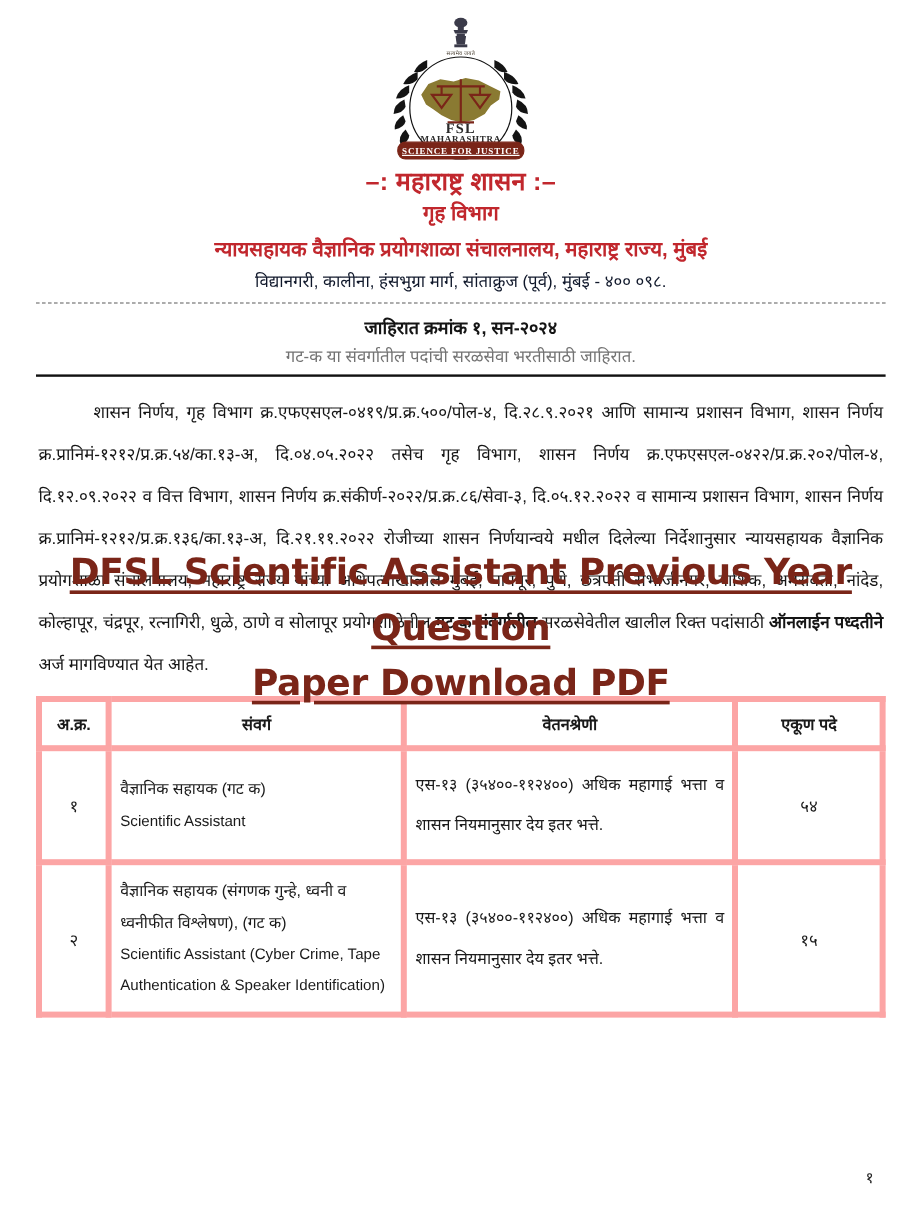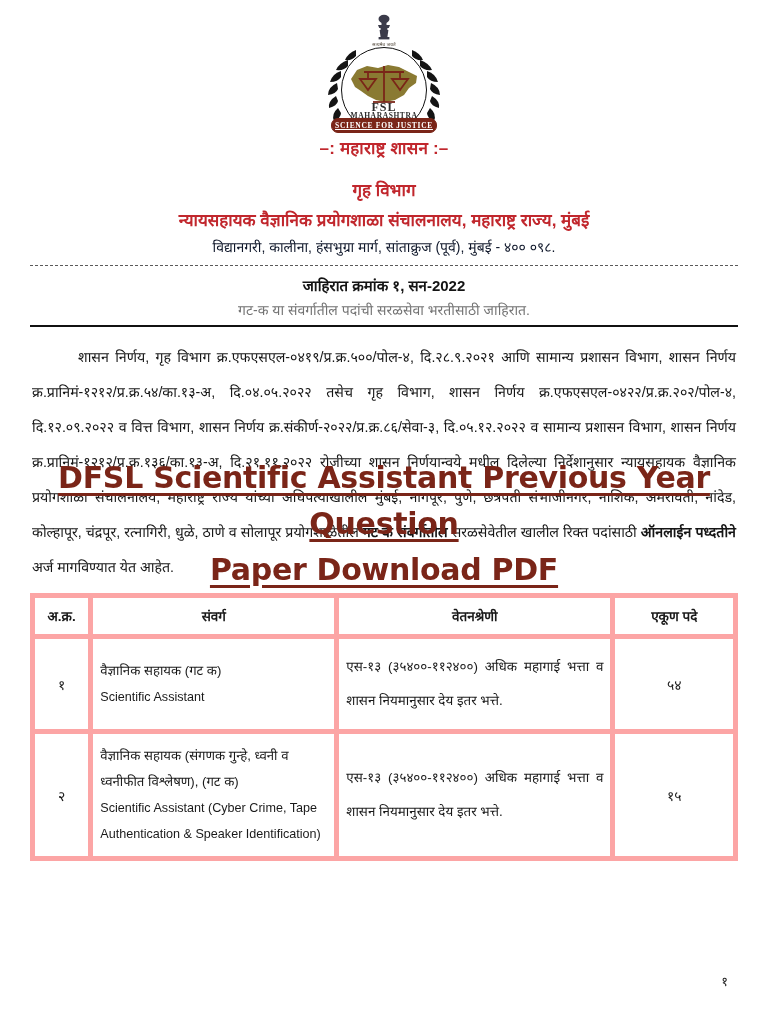--- a/index.html
+++ b/index.html
@@ -58,22 +58,22 @@
   .emblem .motto{
     position:absolute;left:50%;top:104px;transform:translateX(-50%);
     width:104px;height:13px;border:1px solid #7a2518;border-radius:7px;
     background:#7a2518;color:#fff;font-family:"Liberation Serif",serif;
     font-weight:bold;font-size:7.5px;letter-spacing:.7px;
     display:flex;align-items:center;justify-content:center;white-space:nowrap;text-decoration:underline;
   }
 
   
   .hdr{text-align:center;color:#c1272d;}
-  .hdr .l1{font-size:17px;font-weight:bold;letter-spacing:.2px;margin-top:2px;}
-  .hdr .l2{font-size:17px;font-weight:bold;margin-top:19px;}
+  .hdr .l1{font-size:21px;font-weight:bold;letter-spacing:.2px;margin-top:2px;}
+  .hdr .l2{font-size:17px;font-weight:bold;margin-top:1px;}
   .hdr .l3{font-size:17px;font-weight:bold;margin-top:7px;}
   .hdr .l4{font-size:14px;font-weight:normal;color:#0f172a;margin-top:6px;}
 
   .dashed{
     margin:9px 2px 0 2px;height:0;
     border-top:1.6px dashed #5a5a5a;
   }
 
   .adv{text-align:center;margin-top:9px;}
   .adv .t1{font-size:15px;font-weight:bold;color:#141414;}
@@ -219,21 +219,21 @@
   <div class="hdr">
     <div class="l1">–: महाराष्ट्र शासन :–</div>
     <div class="l2">गृह विभाग</div>
     <div class="l3">न्यायसहायक वैज्ञानिक प्रयोगशाळा संचालनालय, महाराष्ट्र राज्य, मुंबई</div>
     <div class="l4">विद्यानगरी, कालीना, हंसभुग्रा मार्ग, सांताक्रुज (पूर्व), मुंबई - ४०० ०९८.</div>
   </div>
 
   <div class="dashed"></div>
 
   <div class="adv">
-    <div class="t1">जाहिरात क्रमांक १, सन-2022</div>
+    <div class="t1">जाहिरात क्रमांक १, सन-२०२४</div>
     <div class="t2">गट-क या संवर्गातील पदांची सरळसेवा भरतीसाठी जाहिरात.</div>
   </div>
   <div class="rule"></div>
 
   <div class="body-txt">
     <span class="indent"></span><span>शासन निर्णय, गृह विभाग क्र.एफएसएल-०४१९/प्र.क्र.५००/पोल-४, दि.२८.९.२०२१ आणि सामान्य प्रशासन विभाग, शासन निर्णय क्र.प्रानिमं-१२१२/प्र.क्र.५४/का.१३-अ, दि.०४.०५.२०२२ तसेच गृह विभाग, शासन निर्णय क्र.एफएसएल-०४२२/प्र.क्र.२०२/पोल-४, दि.१२.०९.२०२२ व वित्त विभाग, शासन निर्णय क्र.संकीर्ण-२०२२/प्र.क्र.८६/सेवा-३, दि.०५.१२.२०२२ व सामान्य प्रशासन विभाग, शासन निर्णय क्र.प्रानिमं-१२१२/प्र.क्र.१३६/का.१३-अ, दि.२१.११.२०२२ रोजीच्या शासन निर्णयान्वये मधील दिलेल्या निर्देशानुसार न्यायसहायक वैज्ञानिक प्रयोगशाळा संचालनालय, महाराष्ट्र राज्य यांच्या अधिपत्याखालील मुंबई, नागपूर, पुणे, छत्रपती संभाजीनगर, नाशिक, अमरावती, नांदेड, कोल्हापूर, चंद्रपूर, रत्नागिरी, धुळे, ठाणे व सोलापूर प्रयोगशाळेतील </span><b>गट क संवर्गातील</b><span> सरळसेवेतील खालील रिक्त पदांसाठी </span><b>ऑनलाईन पध्दतीने</b><span> अर्ज मागविण्यात येत आहेत.</span>
   </div>
 
   <table class="tbl">
     <colgroup>

